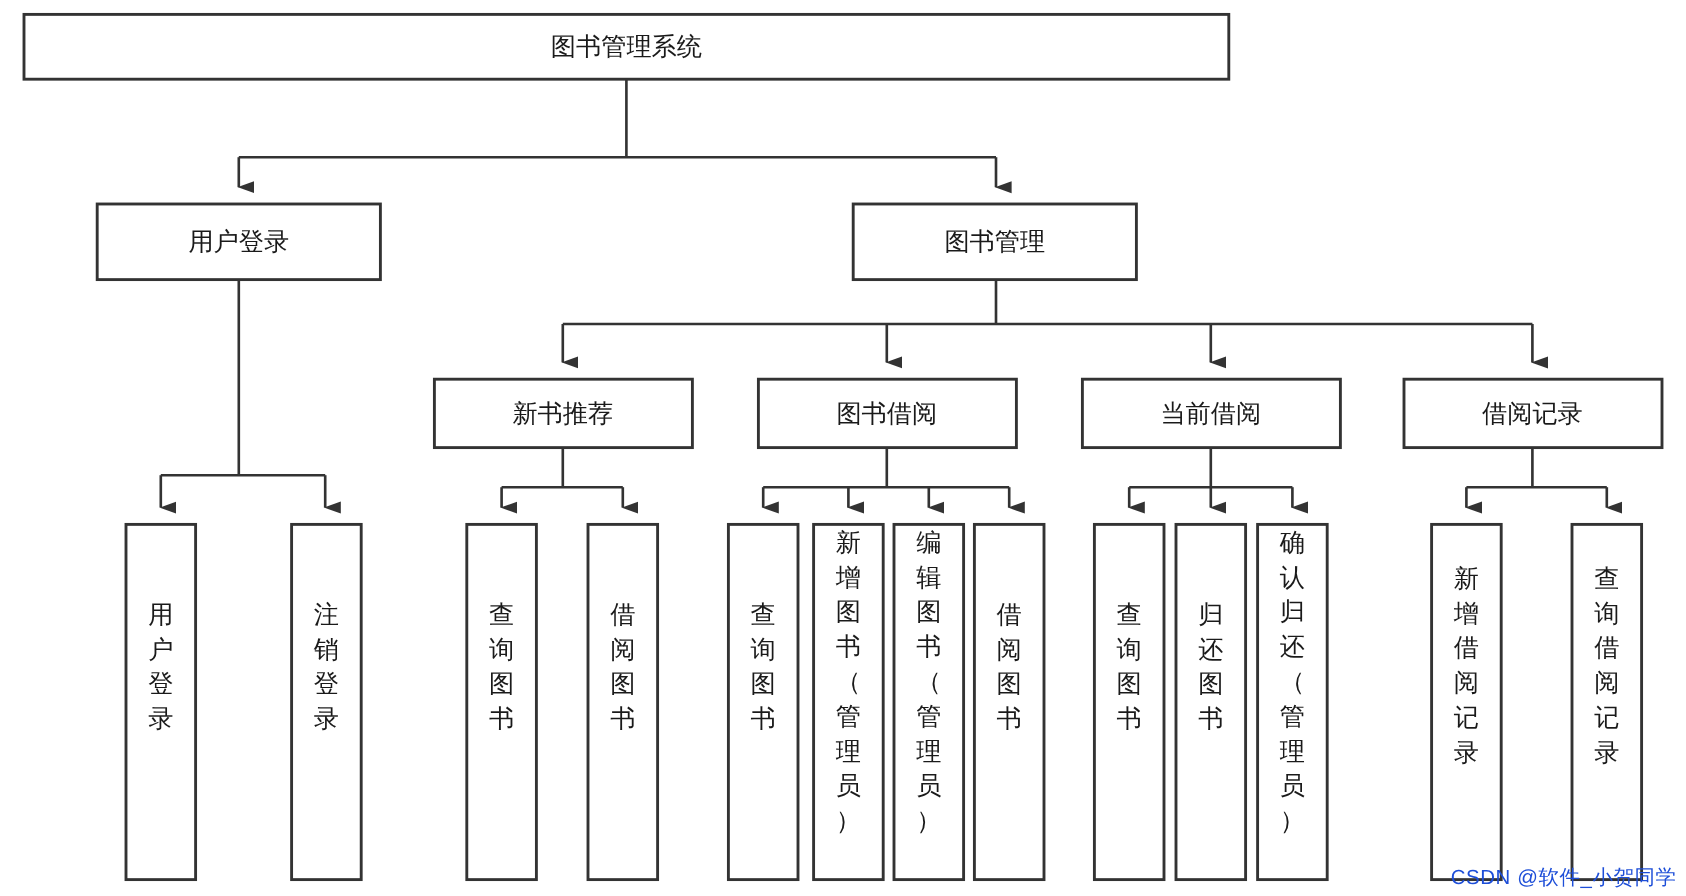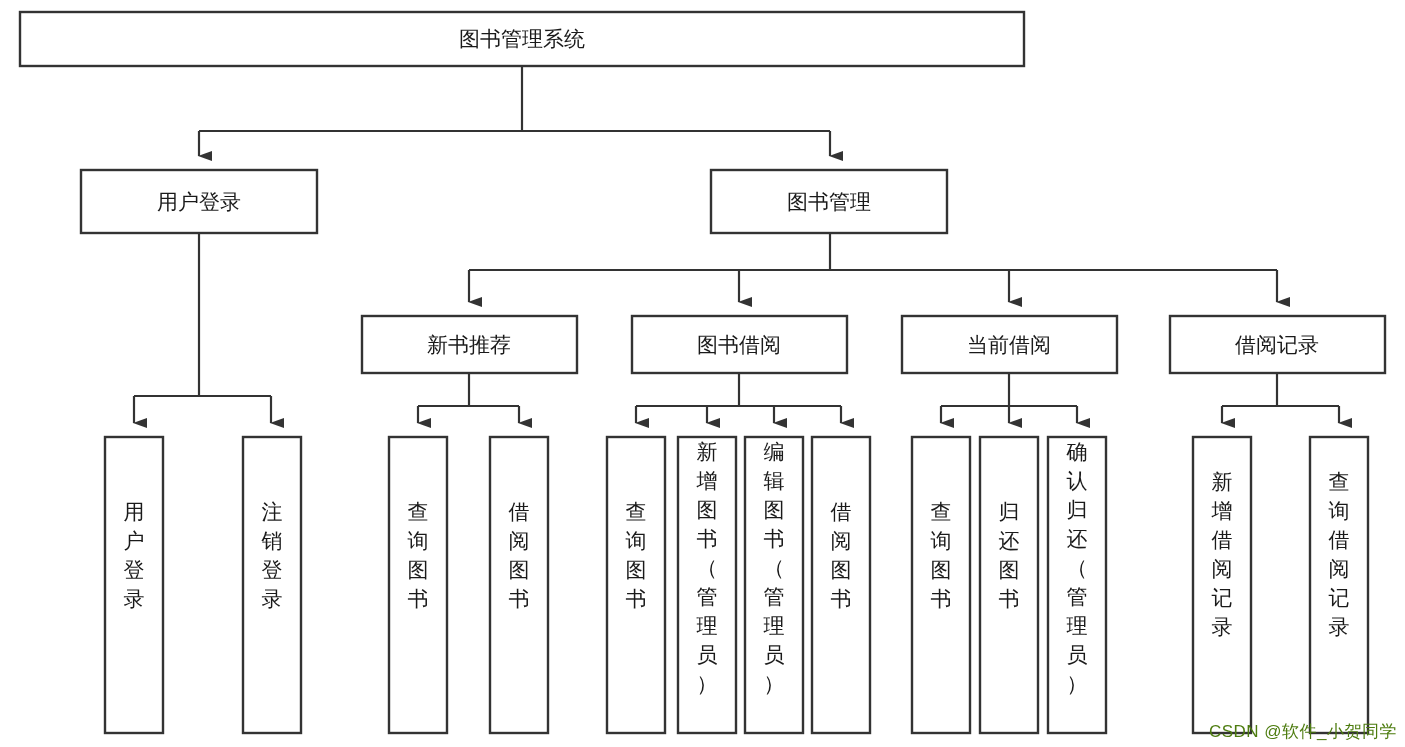--- a/index.html
+++ b/index.html
@@ -50,21 +50,21 @@
   }
   .arrow-head {
     fill: #333333;
   }
   .watermark {
     position: absolute;
     right: 8px;
     bottom: 4px;
     font-family: "Liberation Sans", "DejaVu Sans", sans-serif;
     font-size: 17px;
-    color: #4d7c0f;
+    color: #1d4ed8;
     white-space: nowrap;
     letter-spacing: 0.5px;
     user-select: none;
   }
 </style>
 </head>
 <body>
 
 <div id="diagram-root">
 

